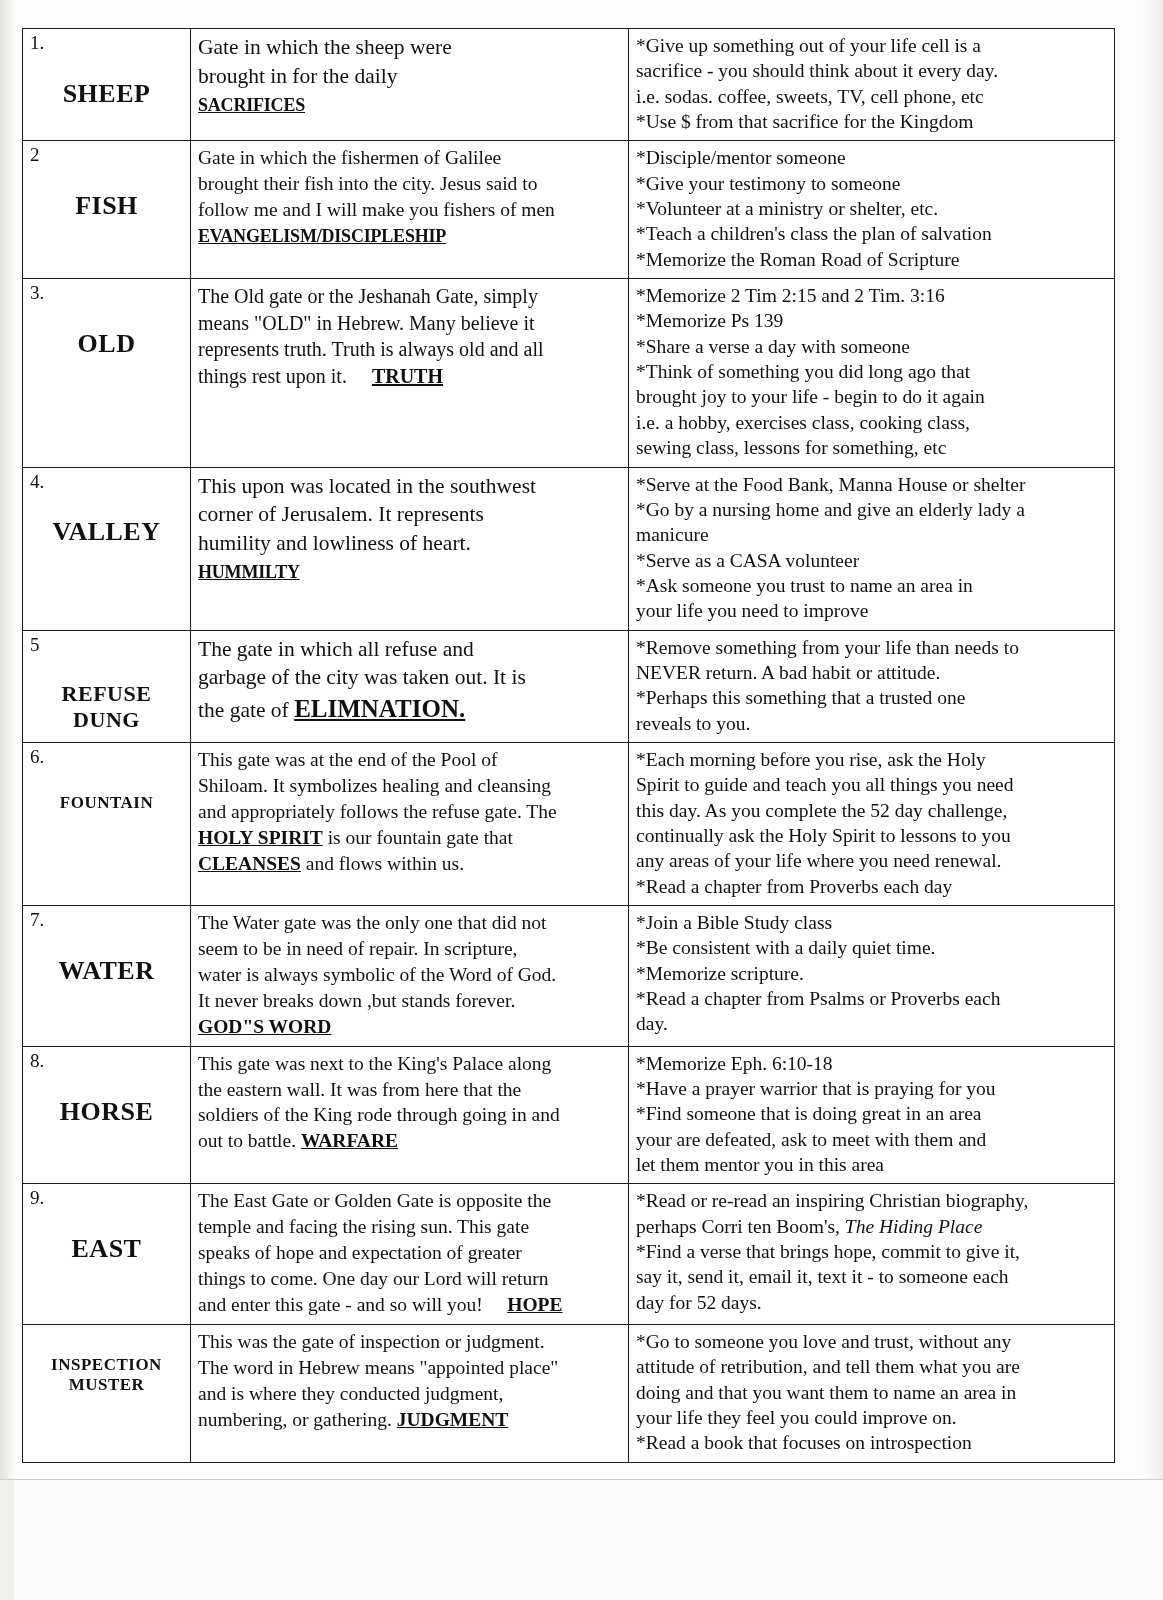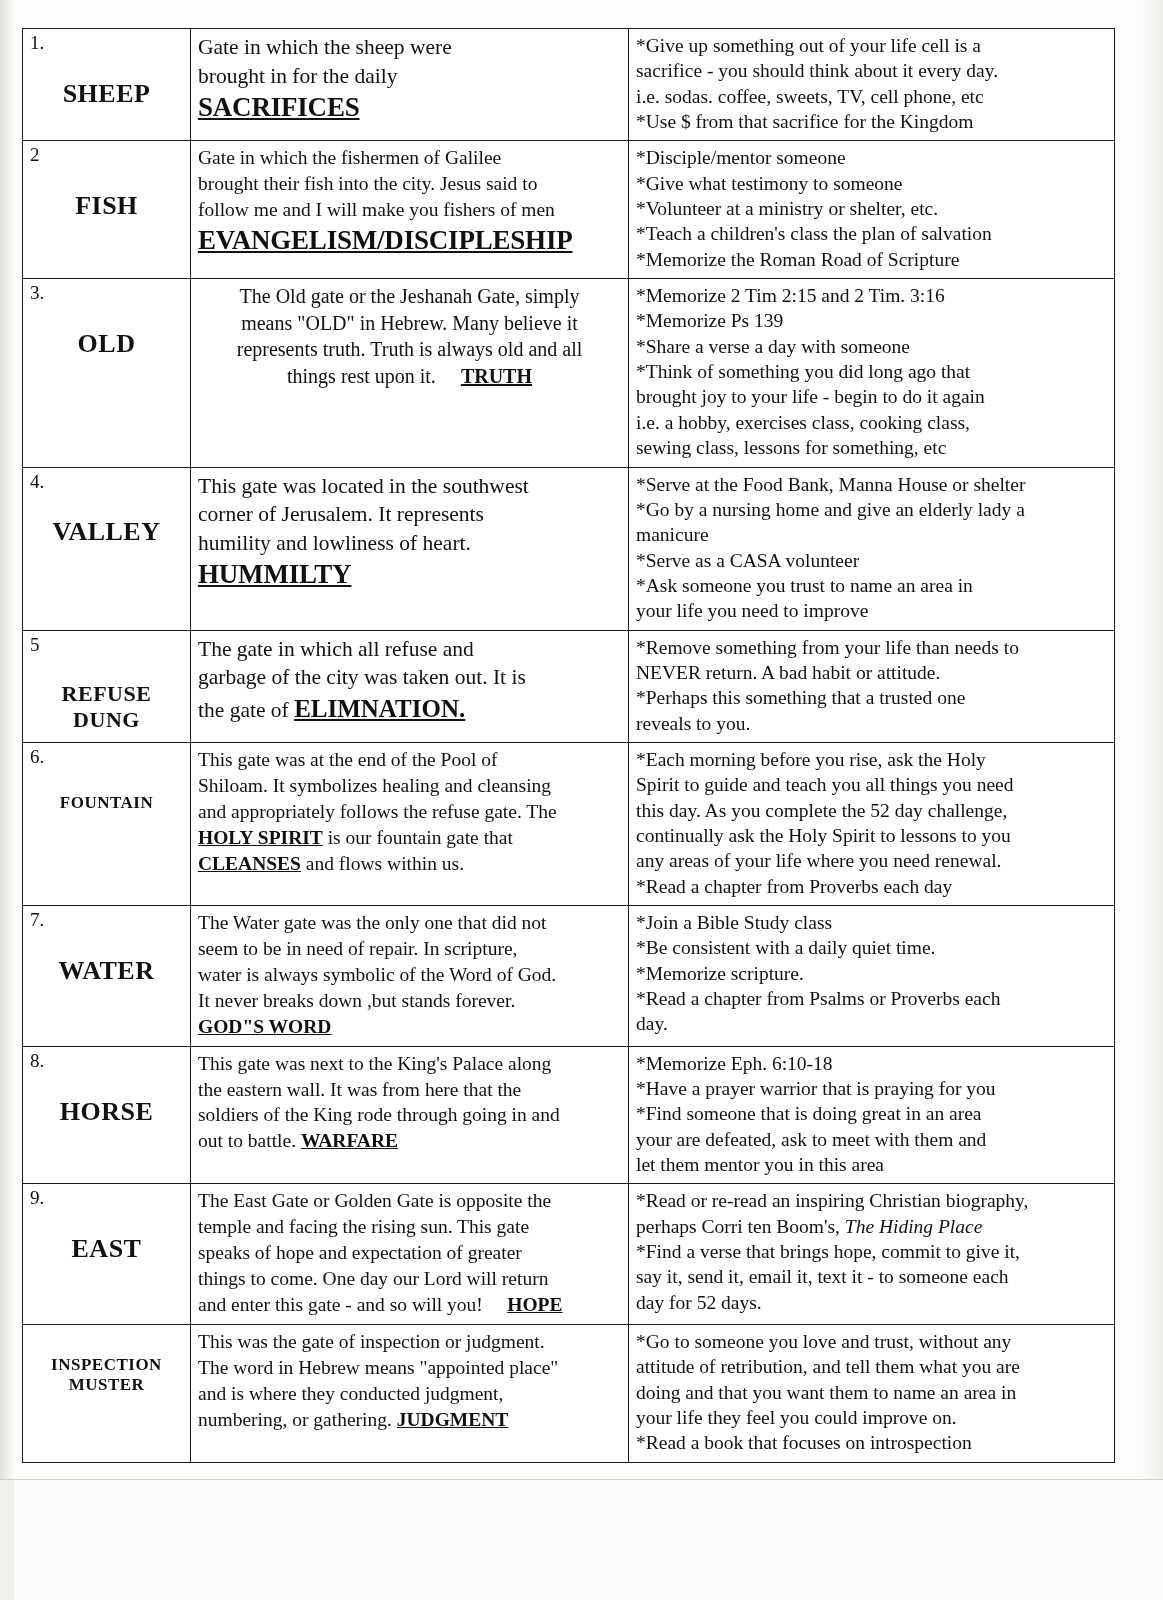--- a/index.html
+++ b/index.html
@@ -88,33 +88,33 @@
     margin-top: 26px;
     letter-spacing: .5px;
   }
   .gate-name.sz-big { font-size: 26px; }
   .gate-name.sz-mid { font-size: 22px; }
   .gate-name.sz-sm  { font-size: 17px; }
   .gate-name .ln2 { display: block; }
 
   .desc-cell { line-height: 1.33; font-family: Liberation Serif, serif; }
   .desc-cell.big { font-size: 21.5px; }
-  .desc-cell.mid { font-size: 20px; text-align: center; }
+  .desc-cell.mid { font-size: 20px; }
   .desc-cell.sm  { font-size: 19.5px; }
 
   .act-cell {
     font-size: 19.5px;
     line-height: 1.3;
   }
   .act-cell .bold { font-weight: normal; }
   .act-cell .line { display: block; }
 
   .u { text-decoration: underline; font-weight: bold; }
   .u-big { text-decoration: underline; font-weight: bold; font-size: 25px; }
-  .u-xl  { text-decoration: underline; font-weight: bold; font-size: 27px; letter-spacing: -0.2px;}
+  .u-xl  { text-decoration: underline; font-weight: bold; font-size: 18px; letter-spacing: -0.2px;}
   .ital { font-style: italic; }
 
   .desc-line { display: block; }
 </style>
 </head>
 <body>
 
 <div class="page">
   <div class="scan-edge-left"></div>
   <div class="scan-edge-right"></div>
@@ -149,21 +149,21 @@
             <span class="gate-name sz-big"><span>FISH</span></span>
           </td>
           <td class="desc-cell sm">
             <span class="desc-line">Gate in which the fishermen of Galilee</span>
             <span class="desc-line">brought their fish into the city.  Jesus said to</span>
             <span class="desc-line">follow me and I will make you fishers of men</span>
             <span class="desc-line"><span class="u-xl">EVANGELISM/DISCIPLESHIP</span></span>
           </td>
           <td class="act-cell">
             <span class="line bold"><span>*Disciple/mentor someone</span></span>
-            <span class="line"><span>*Give what testimony to someone</span></span>
+            <span class="line"><span>*Give your testimony to someone</span></span>
             <span class="line"><span>*Volunteer at a ministry or shelter, etc.</span></span>
             <span class="line"><span>*Teach a children's class the plan of salvation</span></span>
             <span class="line"><span>*Memorize the Roman Road of Scripture</span></span>
           </td>
         </tr>
         <tr>
           <td class="num-cell">
             <span class="num">3.</span>
             <span class="gate-name sz-big"><span>OLD</span></span>
           </td>
@@ -177,21 +177,21 @@
             <span class="line"><span>i.e.  a hobby, exercises class, cooking class,</span></span>
             <span class="line"><span>sewing class, lessons for something, etc</span></span>
           </td>
         </tr>
         <tr>
           <td class="num-cell">
             <span class="num">4.</span>
             <span class="gate-name sz-big"><span>VALLEY</span></span>
           </td>
           <td class="desc-cell big">
-            <span class="desc-line">This gate was located in the southwest</span>
+            <span class="desc-line">This upon was located in the southwest</span>
             <span class="desc-line">corner of Jerusalem.  It represents</span>
             <span class="desc-line">humility and lowliness of heart.</span>
             <span class="desc-line"><span class="u-xl">HUMMILTY</span></span>
           </td>
           <td class="act-cell">
             <span class="line"><span>*Serve at the Food Bank, Manna House or shelter</span></span>
             <span class="line"><span>*Go by a nursing home and give an elderly lady a</span></span>
             <span class="line"><span>manicure</span></span>
             <span class="line"><span>*Serve as a CASA volunteer</span></span>
             <span class="line bold"><span>*Ask someone you trust to name an area in</span></span>

